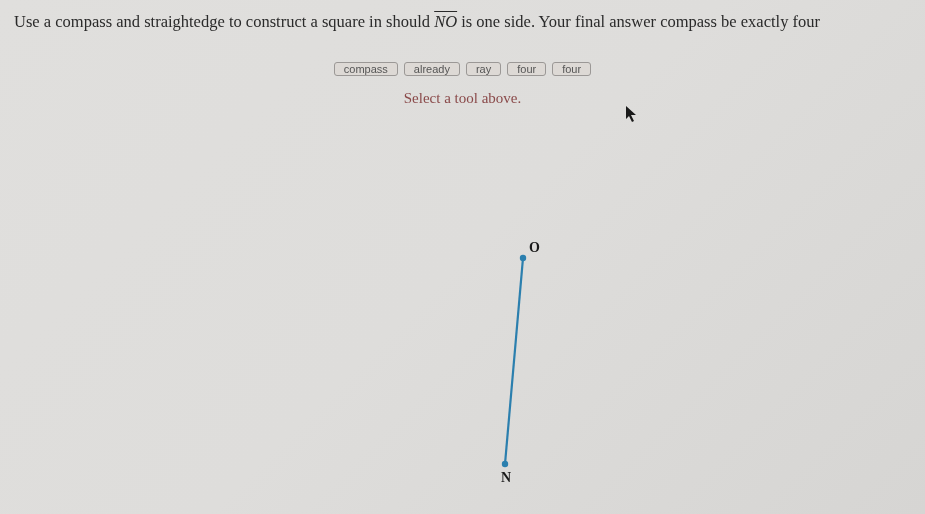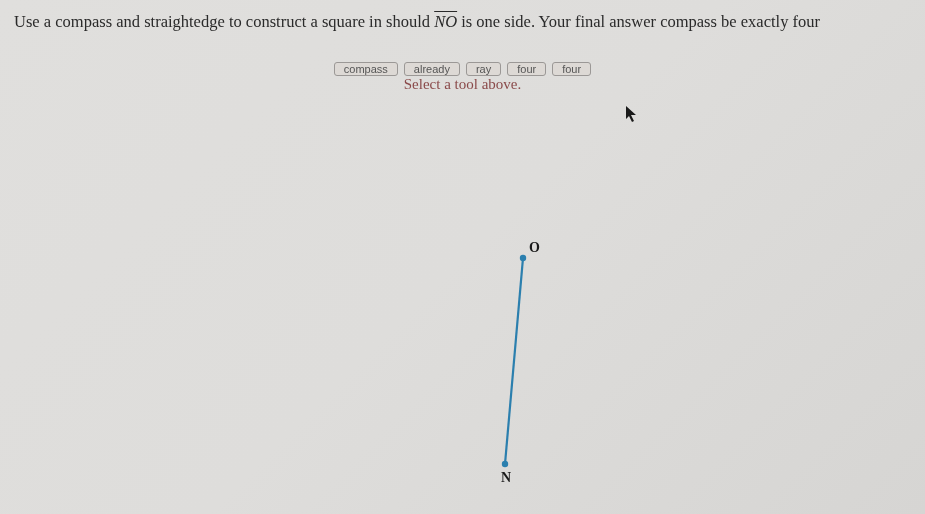--- a/index.html
+++ b/index.html
@@ -33,20 +33,21 @@
       background: #ddd9d5;
       color: #555;
       font-size: 11px;
       font-family: Arial, sans-serif;
       padding: 0 9px;
       border-radius: 3px;
       cursor: pointer;
     }
     .hint {
       text-align: center;
+      margin-top: 14px;
       color: #8a4a4a;
       font-size: 15px;
       font-family: Georgia, serif;
     }
     .canvas-area {
       position: absolute;
       top: 150px;
       left: 0;
       right: 0;
       bottom: 0;

